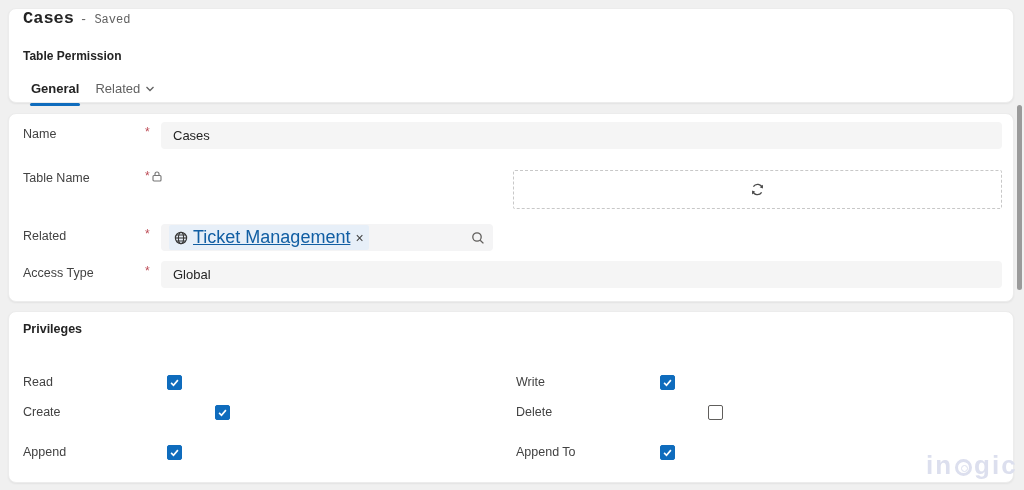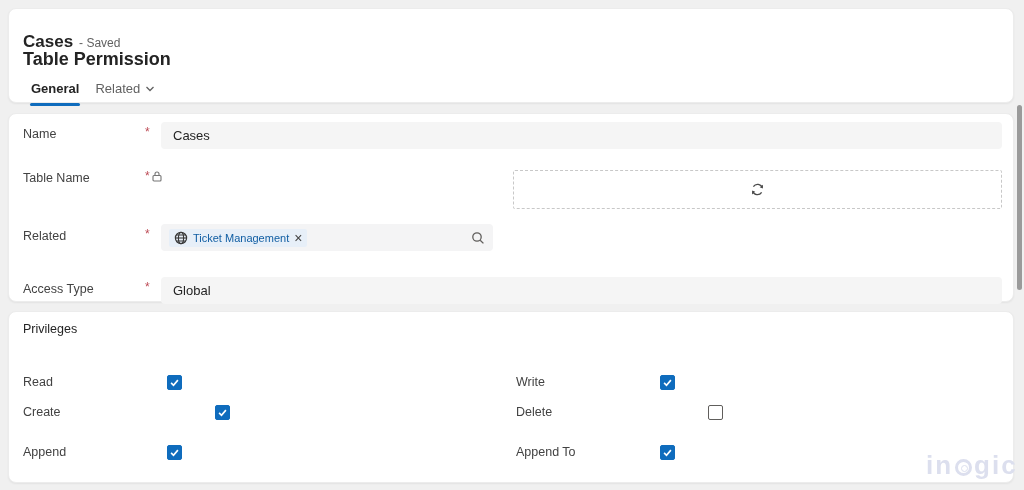--- a/index.html
+++ b/index.html
@@ -17,24 +17,24 @@
     background:#ffffff;
     border:1px solid #ececec;
     border-radius:8px;
     box-shadow:0 1px 2px rgba(0,0,0,0.06);
   }
   .card-header { top:8px; height:95px; }
   .card-form   { top:113px; height:189px; }
   .card-priv   { top:311px; height:172px; }
 
   
-  .title-row { position:absolute; left:14px; top:23px; white-space:nowrap; }
+  .title-row { position:absolute; left:14px; top:0; white-space:nowrap;font-family:Liberation Mono, monospace; }
   .record-title { font-size:17px; font-weight:bold; color:#242424; }
   .record-status { font-size:12px; color:#616161; margin-left:6px; }
-  .entity-label { position:absolute; left:14px; top:40px; font-size:18px; font-weight:bold; color:#242424; }
+  .entity-label { position:absolute; left:14px; top:40px; font-size:12px; font-weight:bold; color:#242424; }
   .tabs { position:absolute; left:14px; top:68px; display:flex; align-items:center; }
   .tab { position:relative; font-size:13px; padding:4px 8px 10px 8px; cursor:pointer; color:#616161; display:flex; align-items:center; gap:5px; }
   .tab.active { font-weight:bold; color:#242424; }
   .tab.active::after {
     content:""; position:absolute; left:7px; right:7px; bottom:0;
     height:3px; border-radius:2px; background:#0f6cbd;
   }
   .chev { width:10px; height:10px; }
 
   
@@ -46,44 +46,44 @@
     position:absolute; left:152px; top:0; height:27px;
     background:#f5f5f5; border-radius:4px;
     display:flex; align-items:center;
     font-size:13px; color:#242424; padding:0 12px;
   }
   .finput.full { width:841px; }
   .finput.half { width:332px; }
   .row-name   { top:8px; height:27px; }
   .row-table  { top:52px; height:43px; }
   .row-web    { top:110px; height:27px; }
-  .row-access { top:147px; height:27px;margin-top:16px; }
+  .row-access { top:147px; height:27px; }
 
   .refresh-box {
     position:absolute; left:504px; top:4px; width:489px; height:39px;
     border:1px dashed #c8c8c8; border-radius:2px; background:#fff;
     display:flex; align-items:center; justify-content:center; cursor:pointer;
   }
 
   .lookup-field {
     position:absolute; left:152px; top:0; width:332px; height:27px;
     background:#f4f4f5; border-radius:4px;
     display:flex; align-items:center; padding:0 8px; gap:6px;
   }
   .lookup-chip {
     display:flex; align-items:center; gap:5px;
     background:#e7eff8; border-radius:2px; padding:2px 5px;
   }
-  .lookup-link { font-size:11px; color:#115ea3; cursor:pointer; white-space:nowrap; }
+  .lookup-link { font-size:18px; color:#115ea3; text-decoration:underline; cursor:pointer; white-space:nowrap; }
   .chip-x { font-size:14px; color:#424242; cursor:pointer; line-height:1; }
   .spacer { flex:1; }
   .search-icon { cursor:pointer; display:flex; }
 
   
-  .priv-title { position:absolute; left:14px; top:10px; font-size:12.5px; font-weight:normal; color:#242424; }
+  .priv-title { position:absolute; left:14px; top:10px; font-size:12.5px; font-weight:bold; color:#242424; }
   .prow { position:absolute; height:20px; display:flex; align-items:center; }
   .prow .plabel { width:144px; font-size:12.5px; color:#424242; }
   .prow.colL { left:14px; width:480px; }
   .prow.colR { left:507px; width:480px; }
   .prow.r0 { top:60px; } .prow.r1 { top:90px;gap:48px; } .prow.r2 { top:130px; }
   .checkbox {
     width:15px; height:15px; border:1px solid #605e5c; border-radius:2px;
     background:#fff; cursor:pointer; display:flex; align-items:center; justify-content:center;
   }
   .checkbox svg { display:none; }

